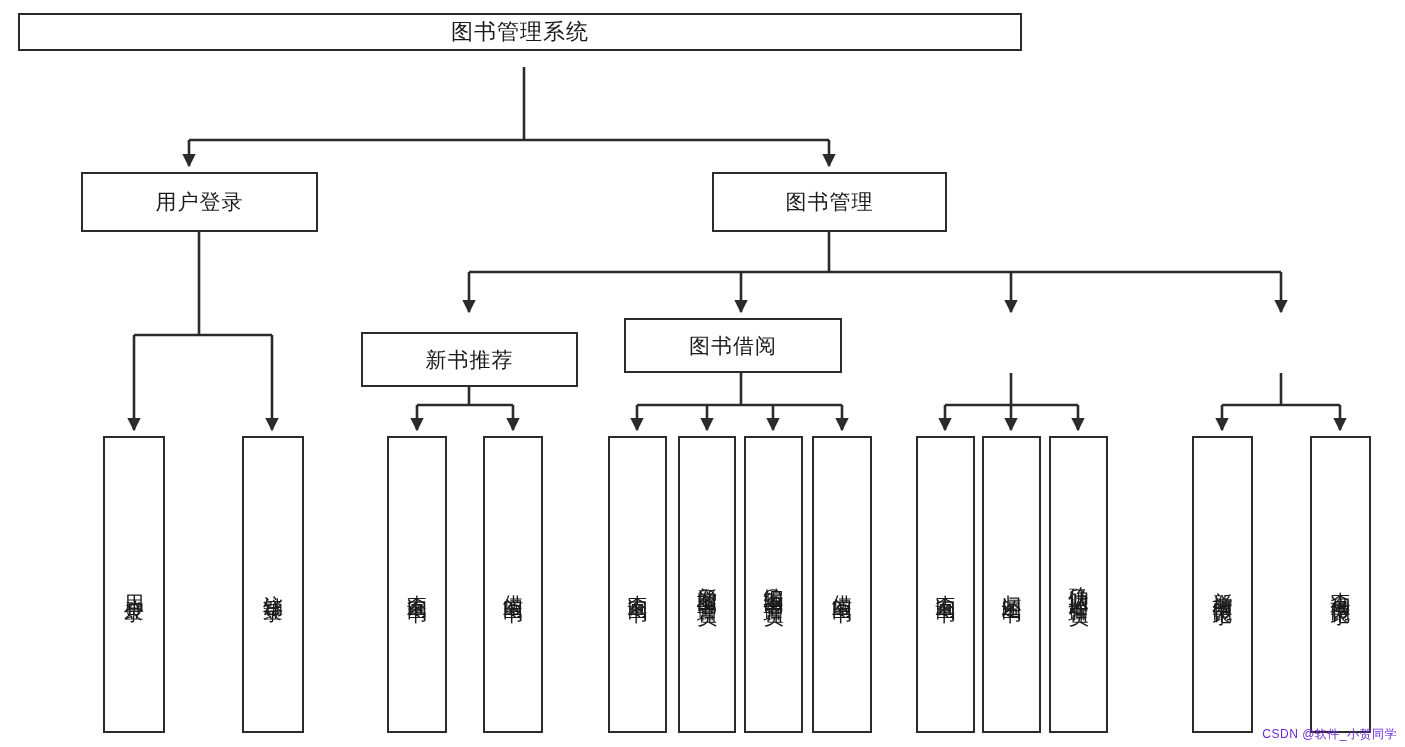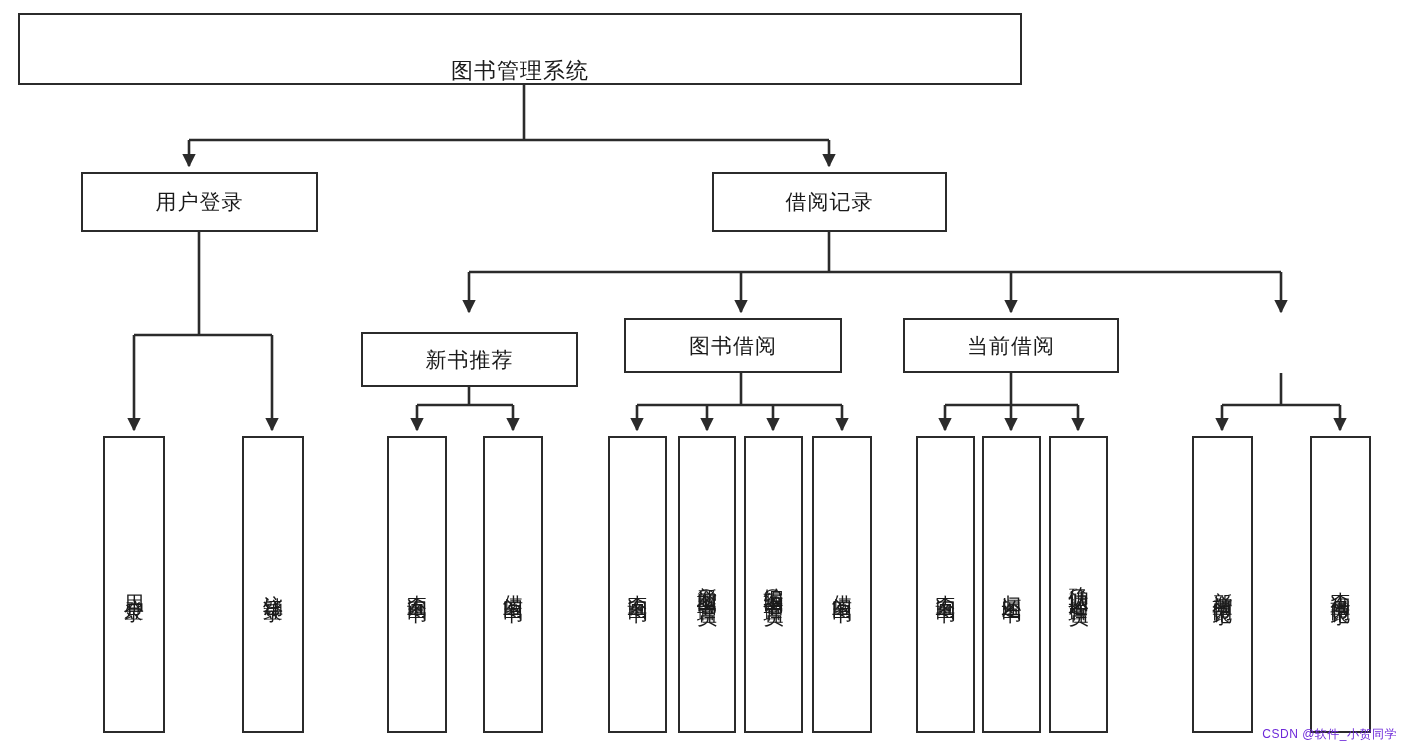--- a/index.html
+++ b/index.html
@@ -121,39 +121,36 @@
       <path d="M 1011 405 L 1011 430" marker-end="url(#arrow)"></path>
       <path d="M 1078 405 L 1078 430" marker-end="url(#arrow)"></path>
 
       <path d="M 1281 373 L 1281 405"></path>
       <path d="M 1222 405 L 1340 405"></path>
       <path d="M 1222 405 L 1222 430" marker-end="url(#arrow)"></path>
       <path d="M 1340 405 L 1340 430" marker-end="url(#arrow)"></path>
     </g>
   </svg>
 
-  <div class="node h root" id="node-root" style="left: 18px; top: 13px; width: 1004px; height: 72px; align-items: flex-end;">
+  <div class="node h root" id="node-root" style="left: 18px; top: 13px; width: 1004px; height: 38px;">
     <span>图书管理系统</span>
   </div>
 
   <div class="node h" id="node-user-login" style="left: 81px; top: 172px; width: 237px; height: 60px;">
     <span>用户登录</span>
   </div>
   <div class="node h" id="node-book-manage" style="left: 712px; top: 172px; width: 235px; height: 60px;">
-    <span>借阅记录</span>
+    <span>图书管理</span>
   </div>
 
   <div class="node h" id="node-new-book-rec" style="left: 361px; top: 332px; width: 217px; height: 55px;">
     <span>新书推荐</span>
   </div>
   <div class="node h" id="node-book-borrow" style="left: 624px; top: 318px; width: 218px; height: 55px;">
     <span>图书借阅</span>
-  </div>
-  <div class="node h" id="node-current-borrow" style="left: 903px; top: 318px; width: 216px; height: 55px;">
-    <span>当前借阅</span>
   </div>
 
   <div class="node v" id="node-leaf-user-login" style="left: 103px; top: 436px; width: 62px; height: 297px;">
     <span>用户登录</span>
   </div>
   <div class="node v" id="node-leaf-user-logout" style="left: 242px; top: 436px; width: 62px; height: 297px;">
     <span>注销登录</span>
   </div>
   <div class="node v" id="node-leaf-query-book-rec" style="left: 387px; top: 436px; width: 60px; height: 297px;">
     <span>查询图书</span>

